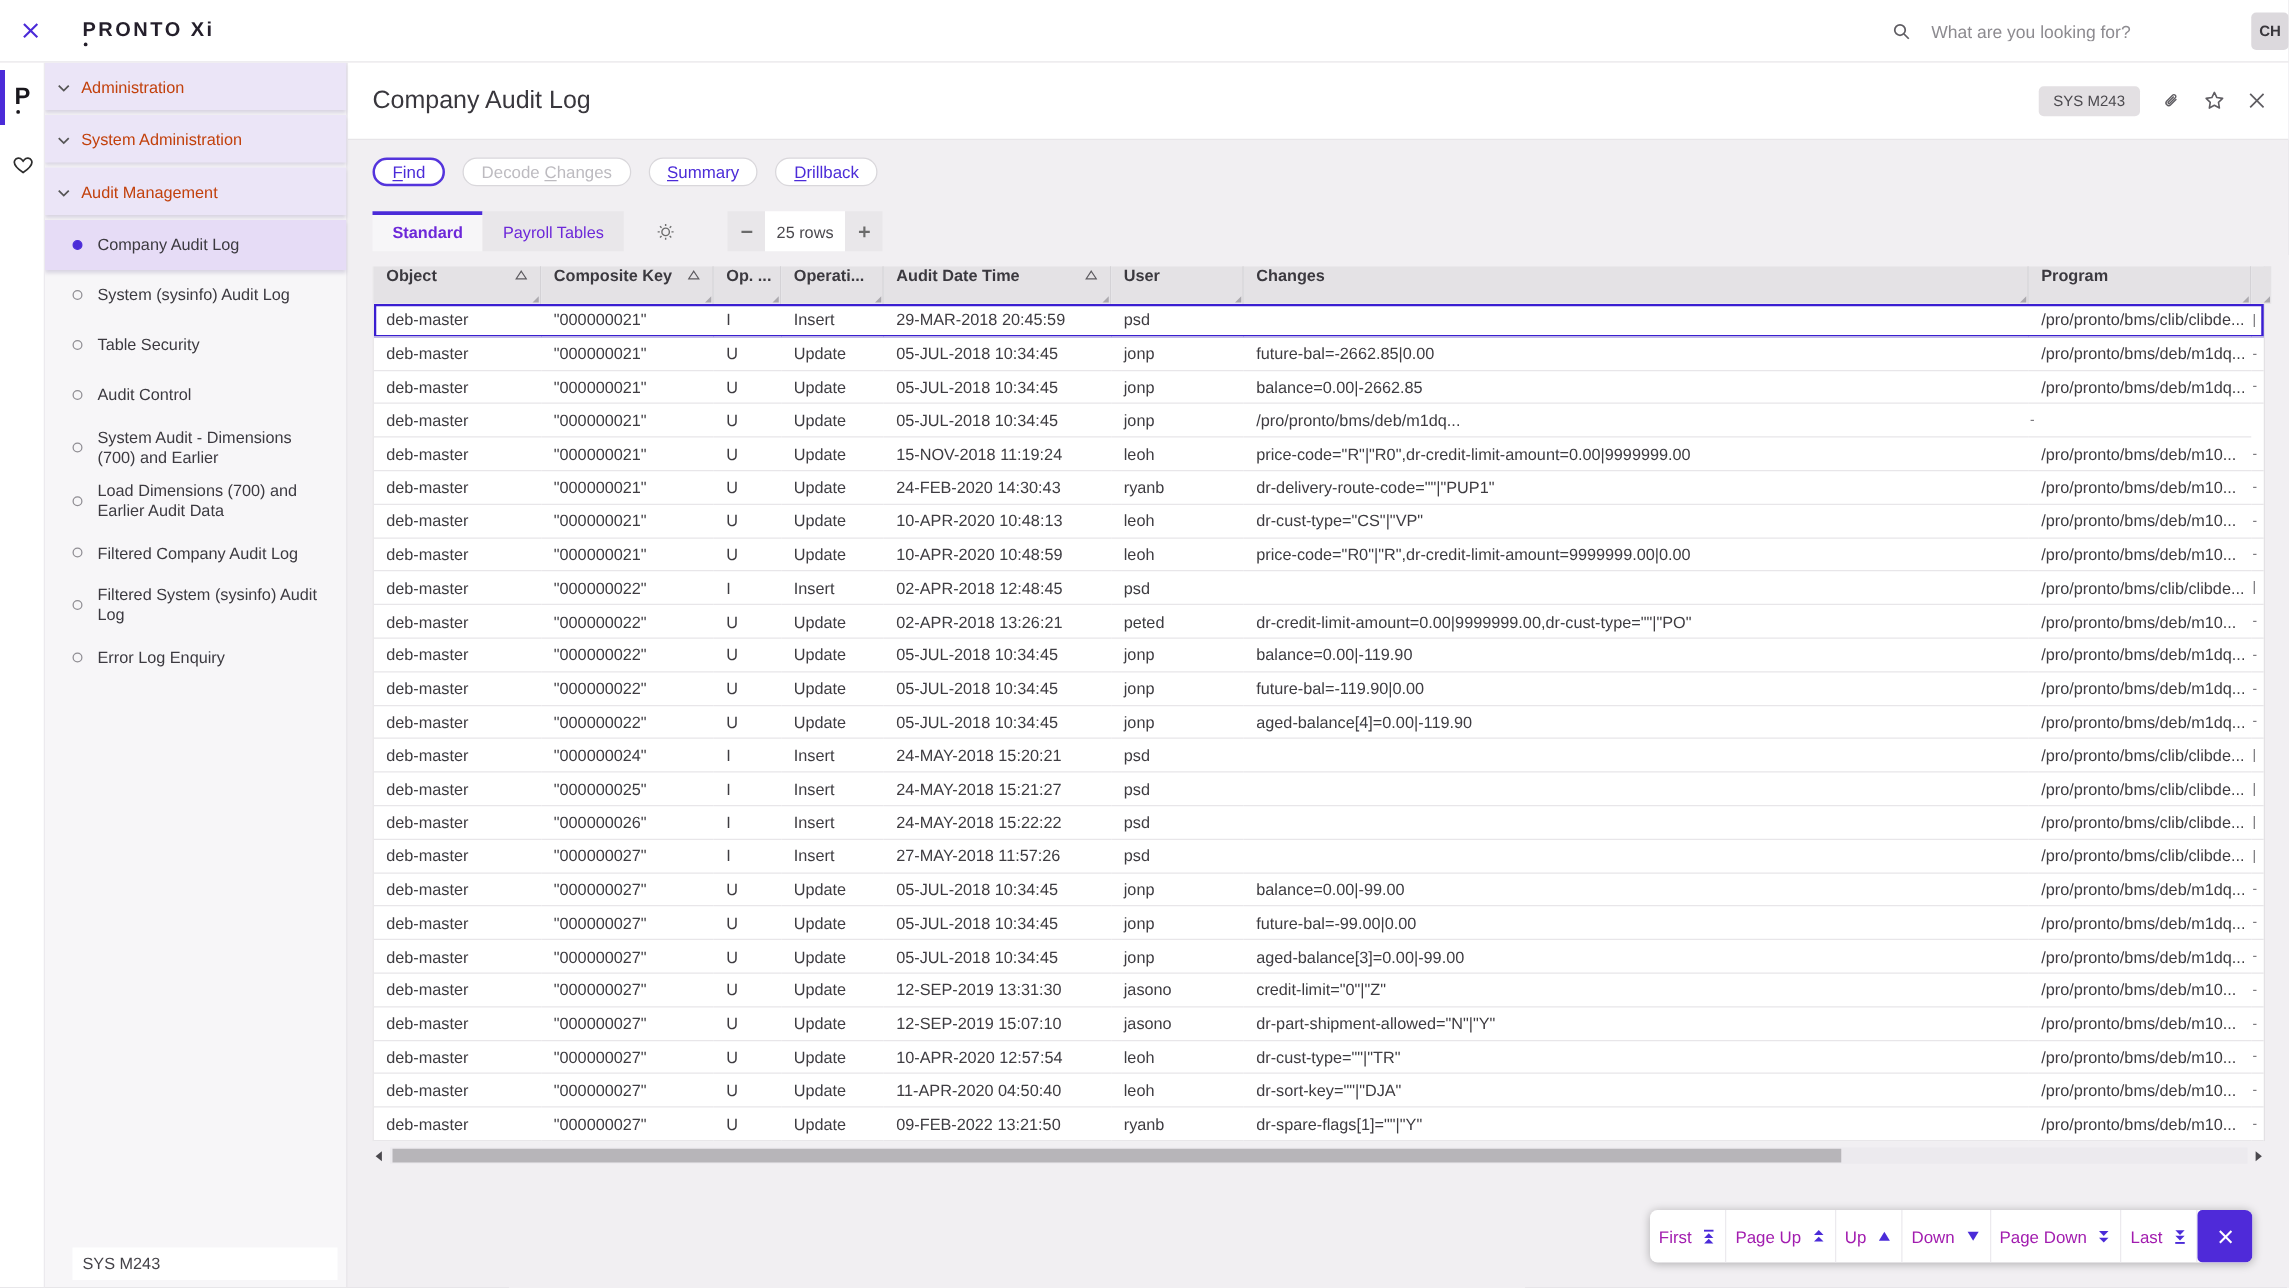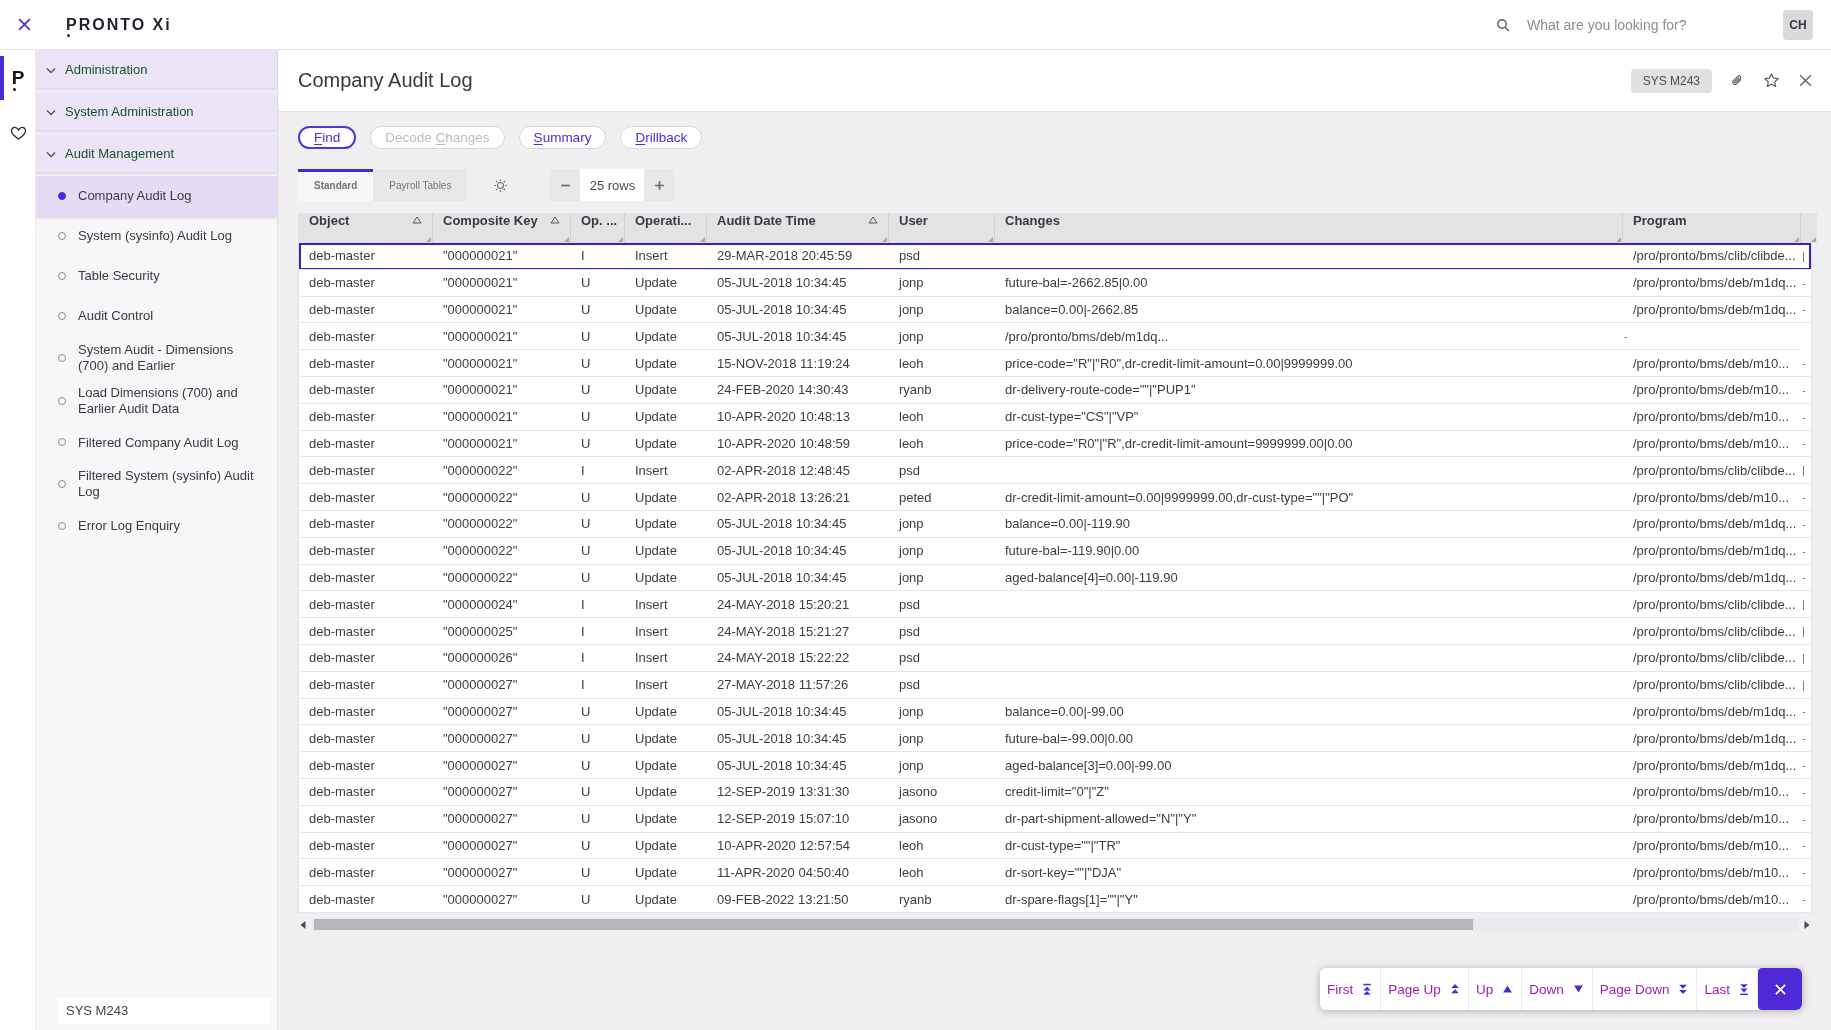--- a/index.html
+++ b/index.html
@@ -6,37 +6,37 @@
   html,body { background:#d8d6da; }
   body { font-family:"Liberation Sans","DejaVu Sans",sans-serif; }
   .screen { position:relative; width:1831px; height:1030px; background:#f1eff2; overflow:hidden; }
 
   
   .topbar { position:absolute; left:0; top:0; width:1831px; height:50px; background:#fff;
             border-bottom:1px solid #e9e7ea; display:flex; align-items:center; z-index:5;gap:18px; }
   .tb-close { width:48px; text-align:center; cursor:pointer; display:inline-flex; justify-content:center; }
   .logo { font-size:16px; font-weight:700; letter-spacing:2px; color:#241f2b; position:relative; }
   .logo::before { content:""; position:absolute; left:1px; bottom:-3px; width:3px; height:3px; background:#241f2b; border-radius:50%; }
-  .tb-right { margin-left:auto; display:flex; align-items:center; gap:16px; padding-right:18px; }
+  .tb-right { margin-left:auto; display:flex; align-items:center; gap:16px; padding-right:0; }
   .search-input { border:none; outline:none; width:240px; font-size:14px; color:#3c3a40; background:transparent; }
   .search-input::placeholder { color:#8d8b90; }
   .avatar { width:30px; height:30px; background:#dcd9dd; border-radius:4px; display:flex; align-items:center;
             justify-content:center; font-size:12px; font-weight:700; color:#39373c; cursor:pointer; }
 
   
   .rail { position:absolute; left:0; top:50px; width:36px; bottom:0; background:#fff; border-right:1px solid #eceaee; z-index:4; }
   .rail-btn { width:36px; height:56px; display:flex; align-items:center; justify-content:center; cursor:pointer; position:relative; }
   .rail-btn.active::before { content:""; position:absolute; left:0; top:6px; bottom:6px; width:4px; background:#4b2bd8; }
   .pmark { font-size:19px; font-weight:800; color:#18161c; position:relative; }
   .pmark::after { content:""; position:absolute; left:1px; bottom:-2px; width:3px; height:3px; background:#18161c; border-radius:50%; }
 
   
   .sidebar { position:absolute; left:36px; top:50px; width:242px; bottom:0; background:#f7f6f8; border-right:1px solid #e6e4e8; z-index:3; }
   .sb-section { height:38px; margin-bottom:4px; background:#ebe5f7; display:flex; align-items:center; gap:9px;
-                padding-left:10px; font-size:13px; color:#14532d; cursor:pointer; box-shadow:0 2px 3px rgba(80,60,120,.18); }
+                padding-left:10px; font-size:13px; color:#c2410c; cursor:pointer; box-shadow:0 2px 3px rgba(80,60,120,.18); }
   .sb-item { min-height:40px; display:flex; align-items:center; gap:12px; padding:6px 10px 6px 22px;
              font-size:13px; color:#3c3a40; cursor:pointer; line-height:1.2; }
   .sb-item .bullet { flex:0 0 8px; width:8px; height:8px; border-radius:50%; border:1.5px solid #8f8d93; }
   .sb-item.active { background:#e6dcf6; box-shadow:0 2px 3px rgba(80,60,120,.18); }
   .sb-item.active .bullet { background:#4b2bd8; border-color:#4b2bd8; }
   .sb-footer { position:absolute; left:22px; bottom:6px; width:212px; height:26px; background:#fff;
                font-size:13px; color:#454349; line-height:26px; padding-left:8px; }
 
   
   .main { position:absolute; left:278px; top:50px; right:0; bottom:0; background:#f1eff2; }
@@ -47,21 +47,21 @@
   .ph-icon { display:inline-flex; cursor:pointer; }
 
   .actions { display:flex; gap:14px; padding:14px 20px 0 20px; }
   .action { height:23px; padding:0 14px; font-size:13.5px; background:#fff; border:1px solid #d9d7db;
             border-radius:12px; color:#4b2bd8; cursor:pointer; font-family:inherit; }
   .action u { text-underline-offset:2px; }
   .action.active { border:2px solid #5434dc; font-weight:400; }
   .action.disabled { color:#bdbbc0; cursor:default; }
 
   .tabstrip { display:flex; align-items:center; margin:20px 20px 0 20px; height:32px; }
-  .tab { height:32px; padding:0 16px; display:flex; align-items:center; font-size:10px; color:#737373;
+  .tab { height:32px; padding:0 16px; display:flex; align-items:center; font-size:13px; color:#6d28d9;
          background:#e9e7ea; cursor:pointer; position:relative; }
   .tab.active { background:#f7f6f8; font-weight:700; }
   .tab.active::before { content:""; position:absolute; left:0; right:0; top:0; height:3px; background:#4b2bd8; }
   .gear-btn { margin-left:26px; display:inline-flex; cursor:pointer; }
   .rows-ctl { margin-left:42px; display:flex; align-items:stretch; height:32px; }
   .rows-btn { width:30px; background:#e9e7ea; display:flex; align-items:center; justify-content:center; cursor:pointer; }
   .rows-box { width:64px; background:#fff; display:flex; align-items:center; justify-content:center;
               font-size:13px; color:#4c4a4f; }
 
   

